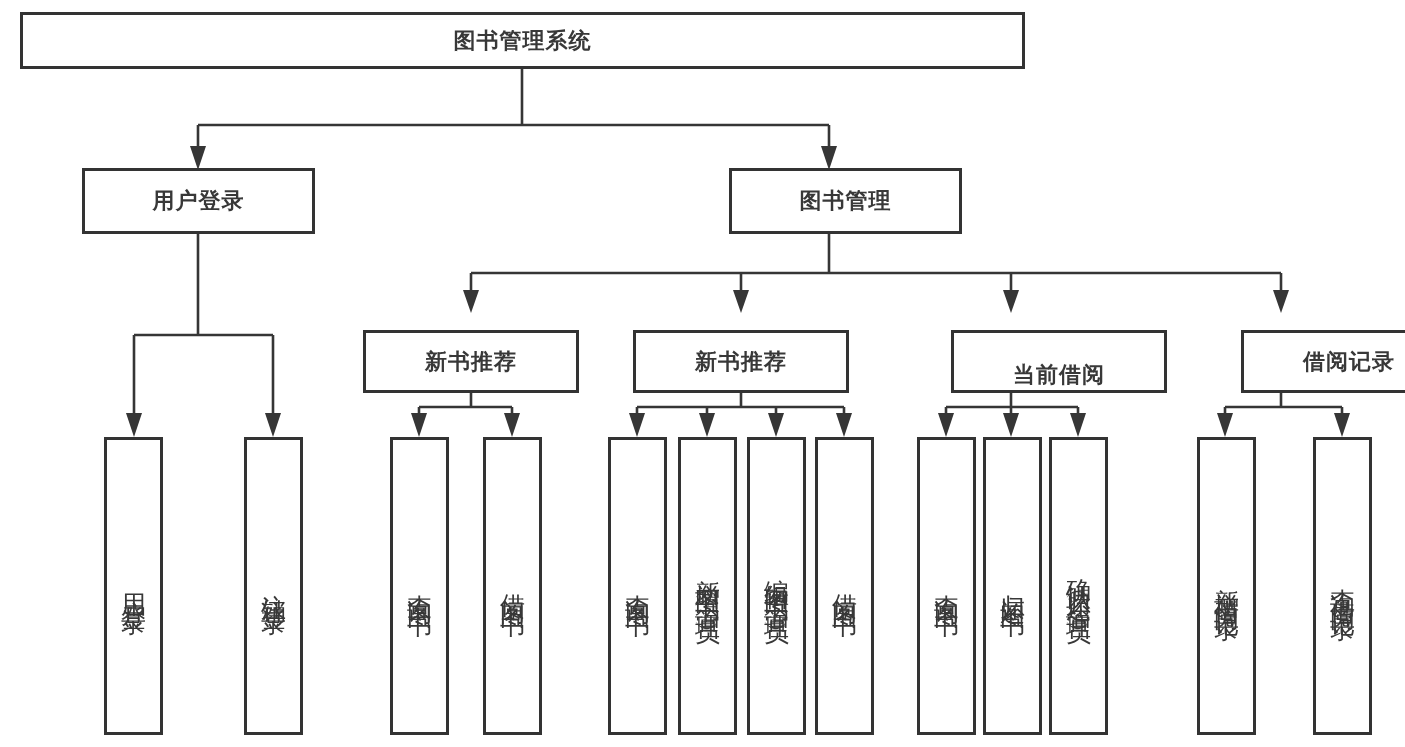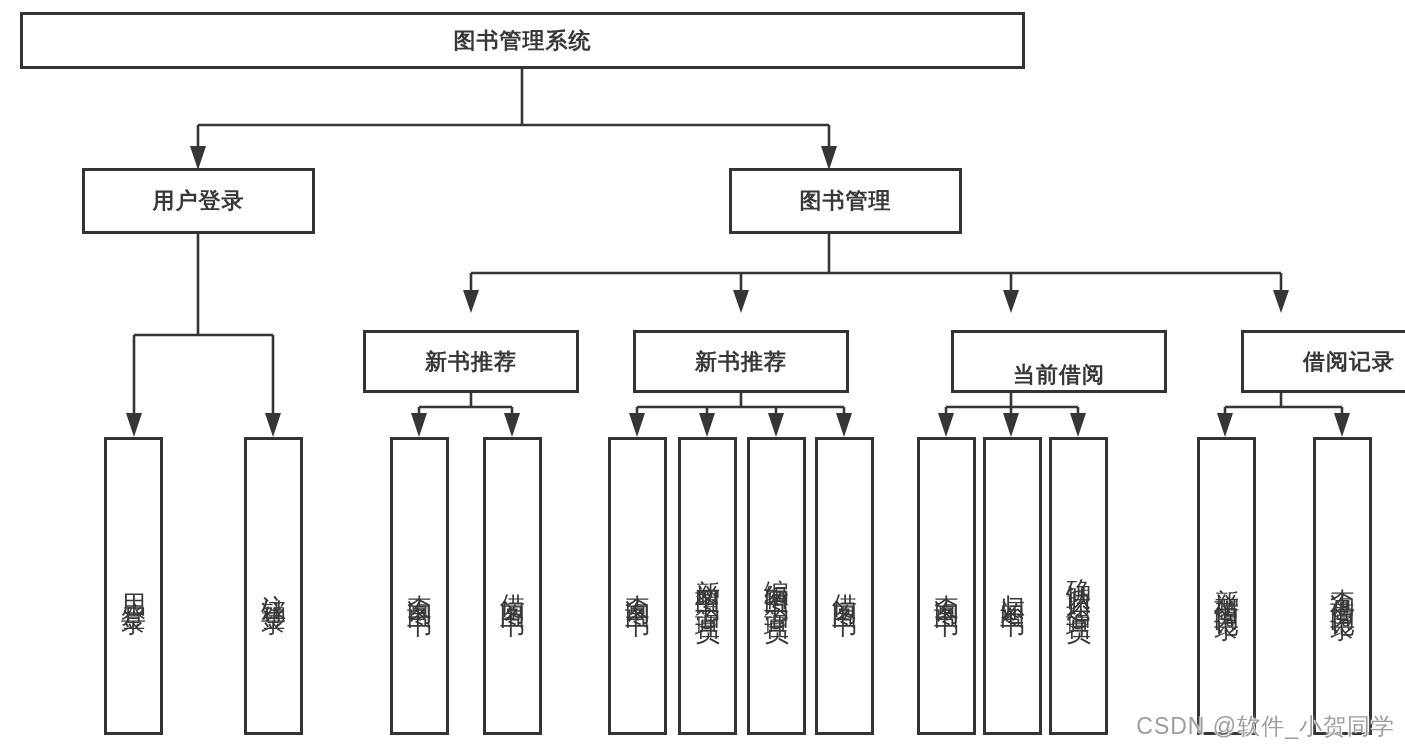--- a/index.html
+++ b/index.html
@@ -170,15 +170,14 @@
     <span class="vlabel">确认归还（管理员）</span>
   </div>
 
   <div class="node vnode" style="left:1197px;">
     <span class="vlabel">新增借阅记录</span>
   </div>
   <div class="node vnode" style="left:1313px;">
     <span class="vlabel">查询借阅记录</span>
   </div>
 
-  <div id="watermark">CSDN @软件_小贺同学</div>
 
 </div>
 
 </body></html>

